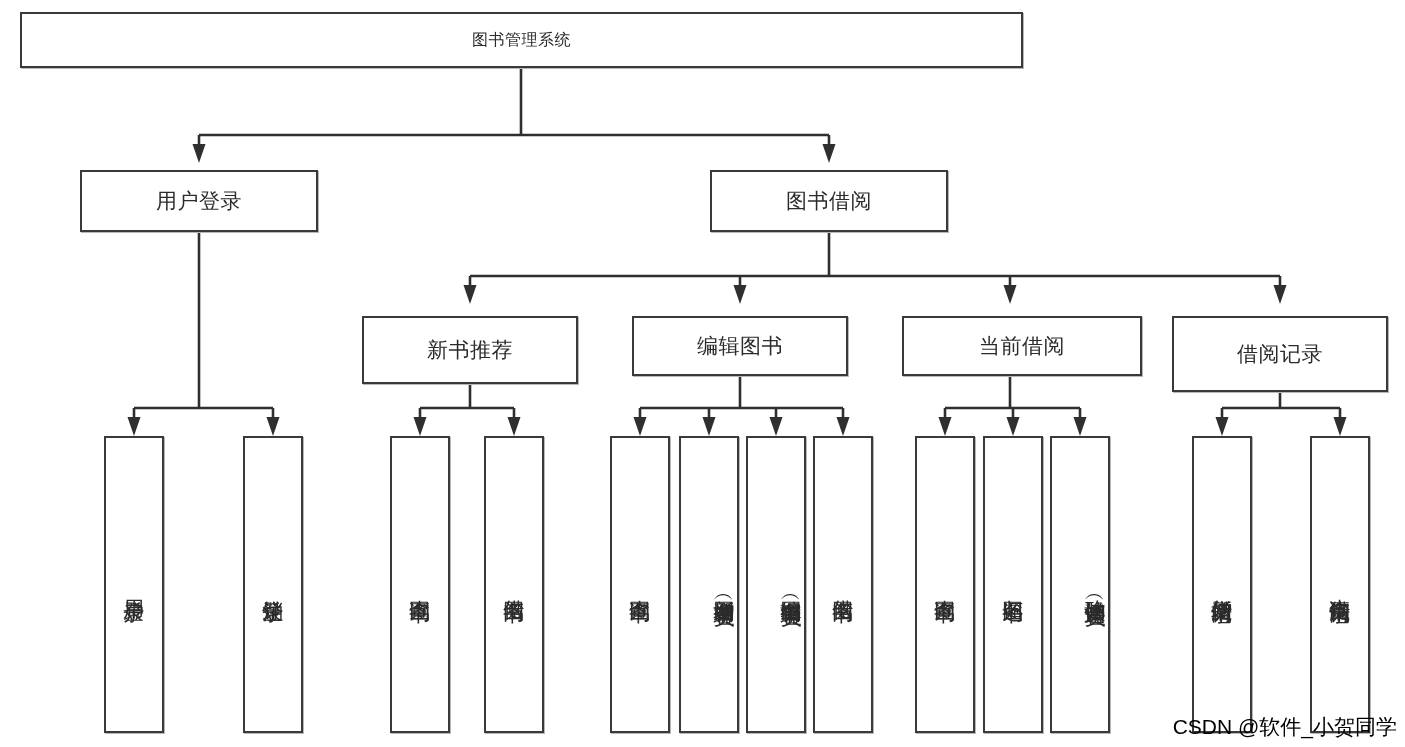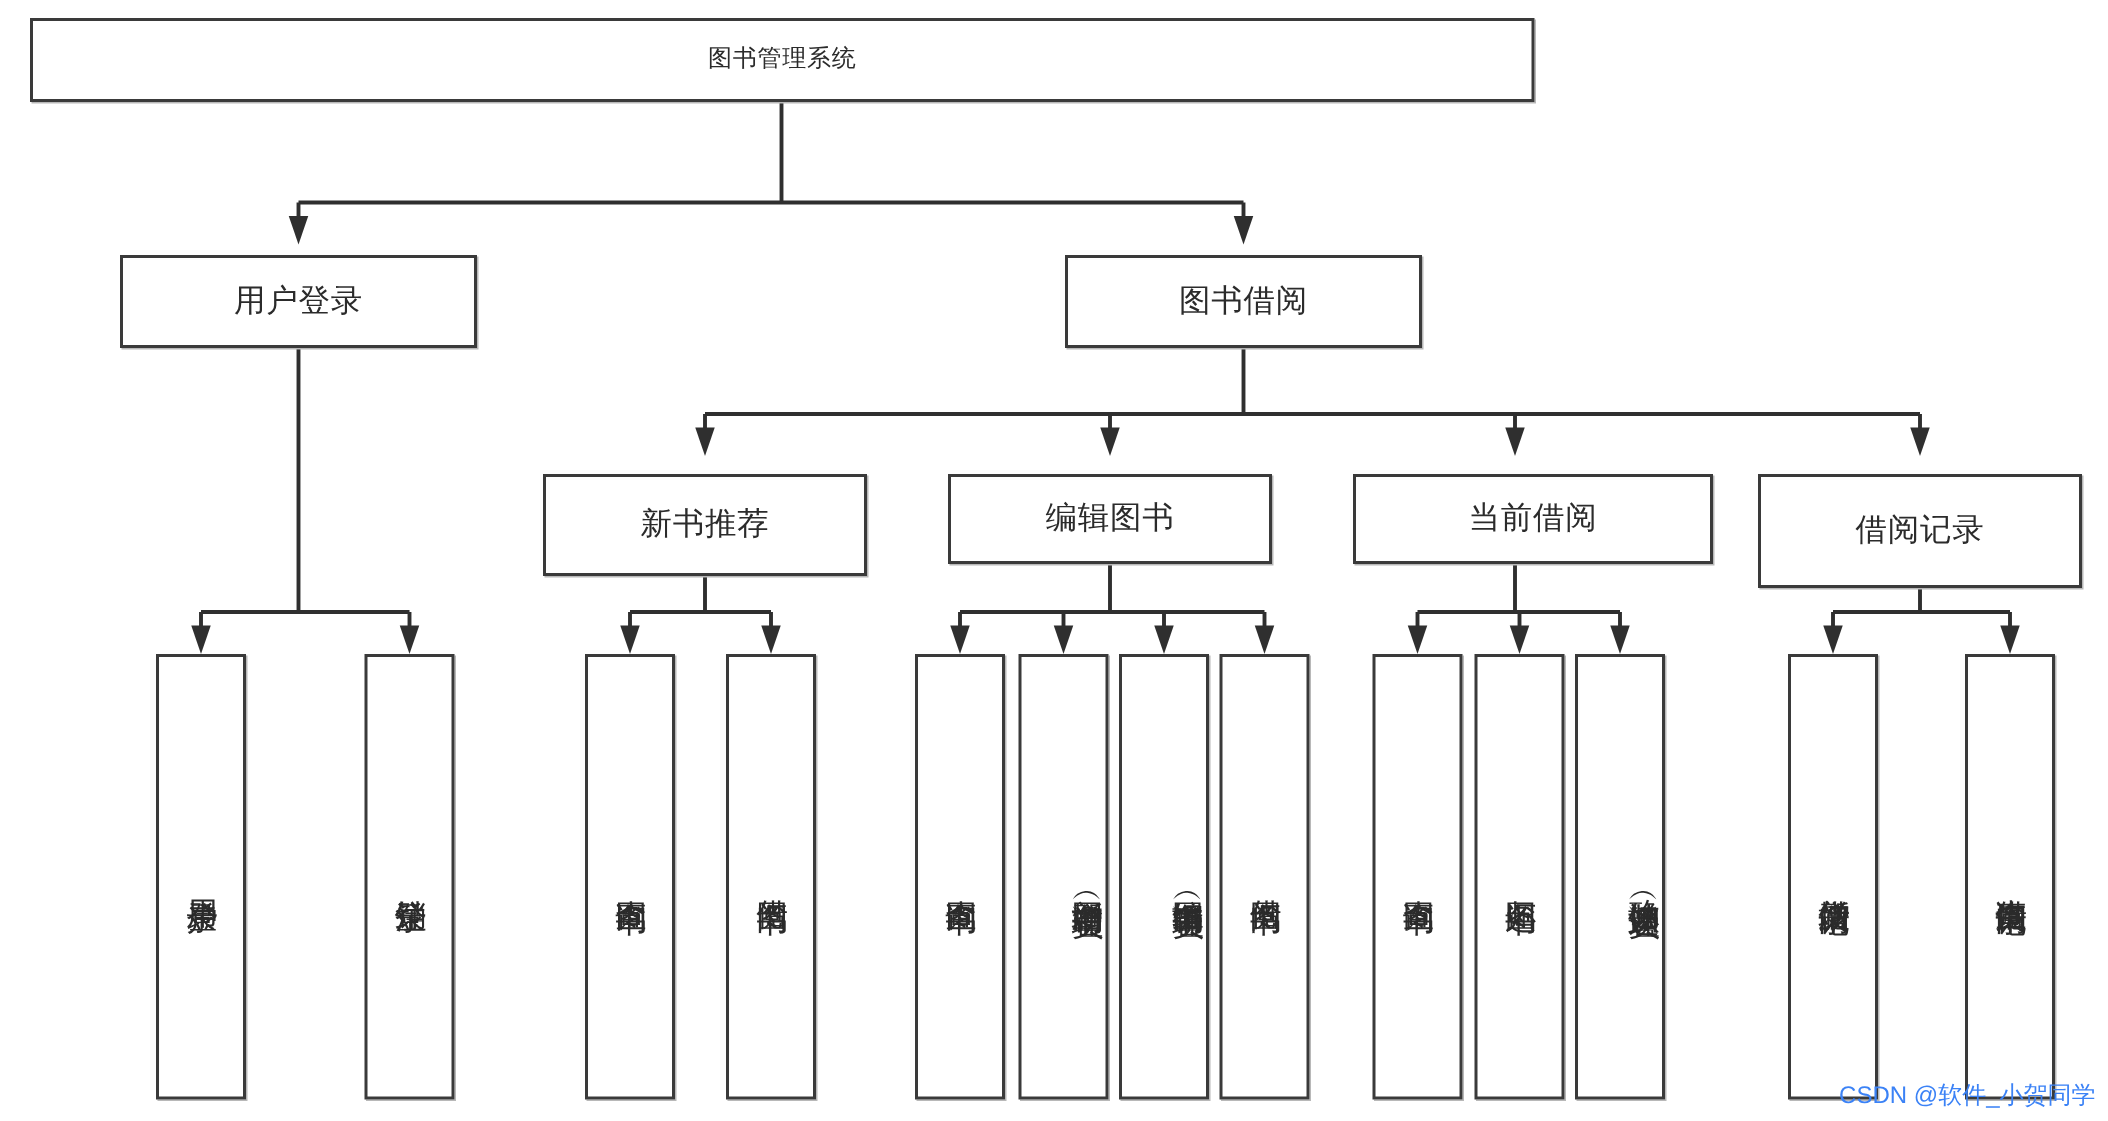--- a/index.html
+++ b/index.html
@@ -59,22 +59,22 @@
     overflow: hidden;
   }
   .node-v.v-mid {
     align-items: center;
     padding-top: 0;
   }
   .watermark {
     position: absolute;
     right: 8px;
     bottom: 6px;
-    font-size: 16px;
-    color: #3b82f6;
+    font-size: 21px;
+    color: #000000;
     white-space: nowrap;
     user-select: none;
   }
 </style>
 </head>
 <body>
 
 <div id="diagram-canvas">
 
   <svg id="connector-layer" viewBox="0 0 1405 747" xmlns="http://www.w3.org/2000/svg">

